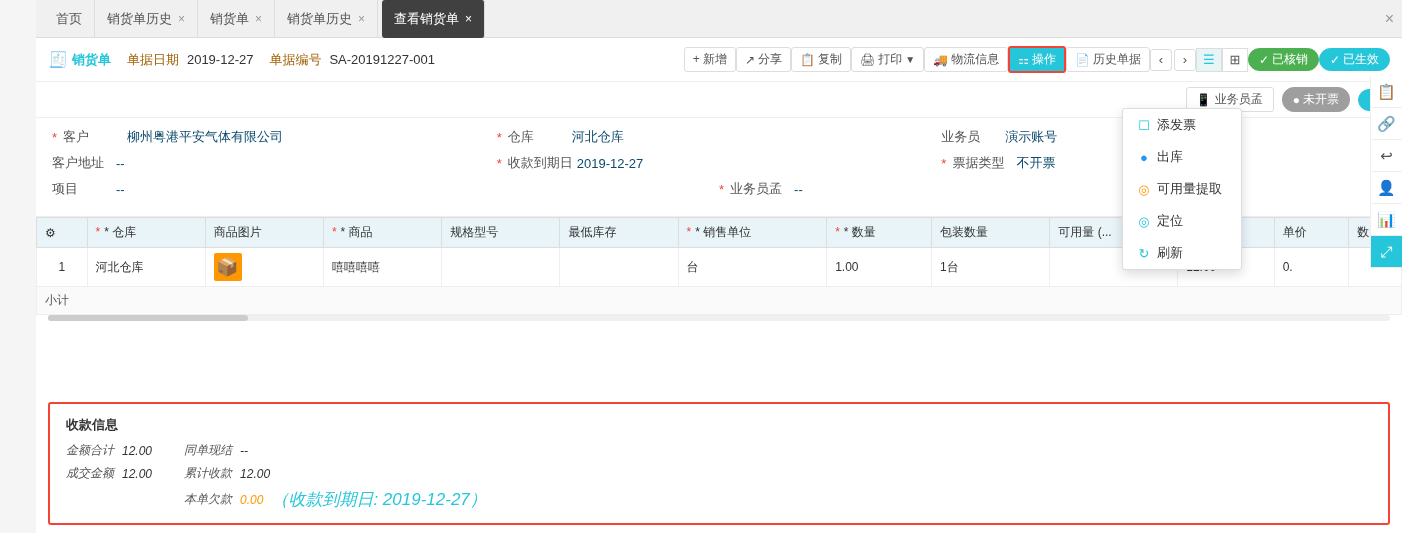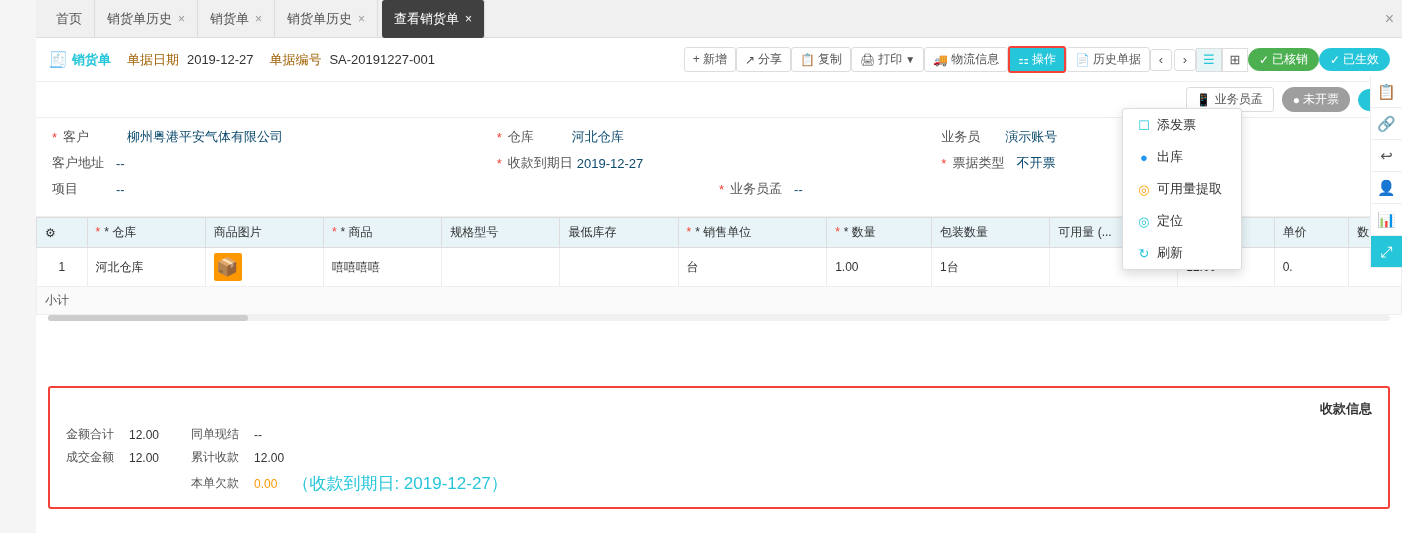--- a/index.html
+++ b/index.html
@@ -88,28 +88,27 @@
       padding: 5px 8px; border: 1px solid #eee; color: #333;
       white-space: nowrap; font-size: 12px;
     }
     tr.subtotal td { background: #fafafa; color: #555; }
     .gear-cell { text-align: center; cursor: pointer; }
 
     
     .bottom-section {
       padding: 12px 16px; border-top: 2px solid #f44336; border-left: 2px solid #f44336;
       border-right: 2px solid #f44336; border-bottom: 2px solid #f44336;
-      margin: 24px 12px; border-radius: 3px; flex-shrink: 0;
+      margin: 8px 12px; border-radius: 3px; flex-shrink: 0;
       position: relative;
-      text-align: right;
     }
     .bottom-title { font-weight: bold; margin-bottom: 8px; font-size: 13px; }
     .bottom-fields { display: flex; gap: 32px; }
     .bottom-col { display: flex; flex-direction: column; gap: 6px; }
-    .bottom-field { display: flex; align-items: center; gap: 15px; font-size: 12px; }
+    .bottom-field { display: flex; align-items: center; gap: 8px; font-size: 12px; font-style: italic; }
     .bottom-field .label { color: #555; white-space: nowrap; }
     .bottom-field .value { color: #333; }
     .bottom-field .value.orange { color: #ff9800; }
     .bottom-field .value.teal { color: #26c6da; }
     .dropdown-menu {
       position: absolute; background: #fff; border: 1px solid #ddd;
       border-radius: 3px; box-shadow: 0 4px 12px rgba(0,0,0,0.15);
       z-index: 200; min-width: 120px;
       top: 70px; right: 160px;
     }

